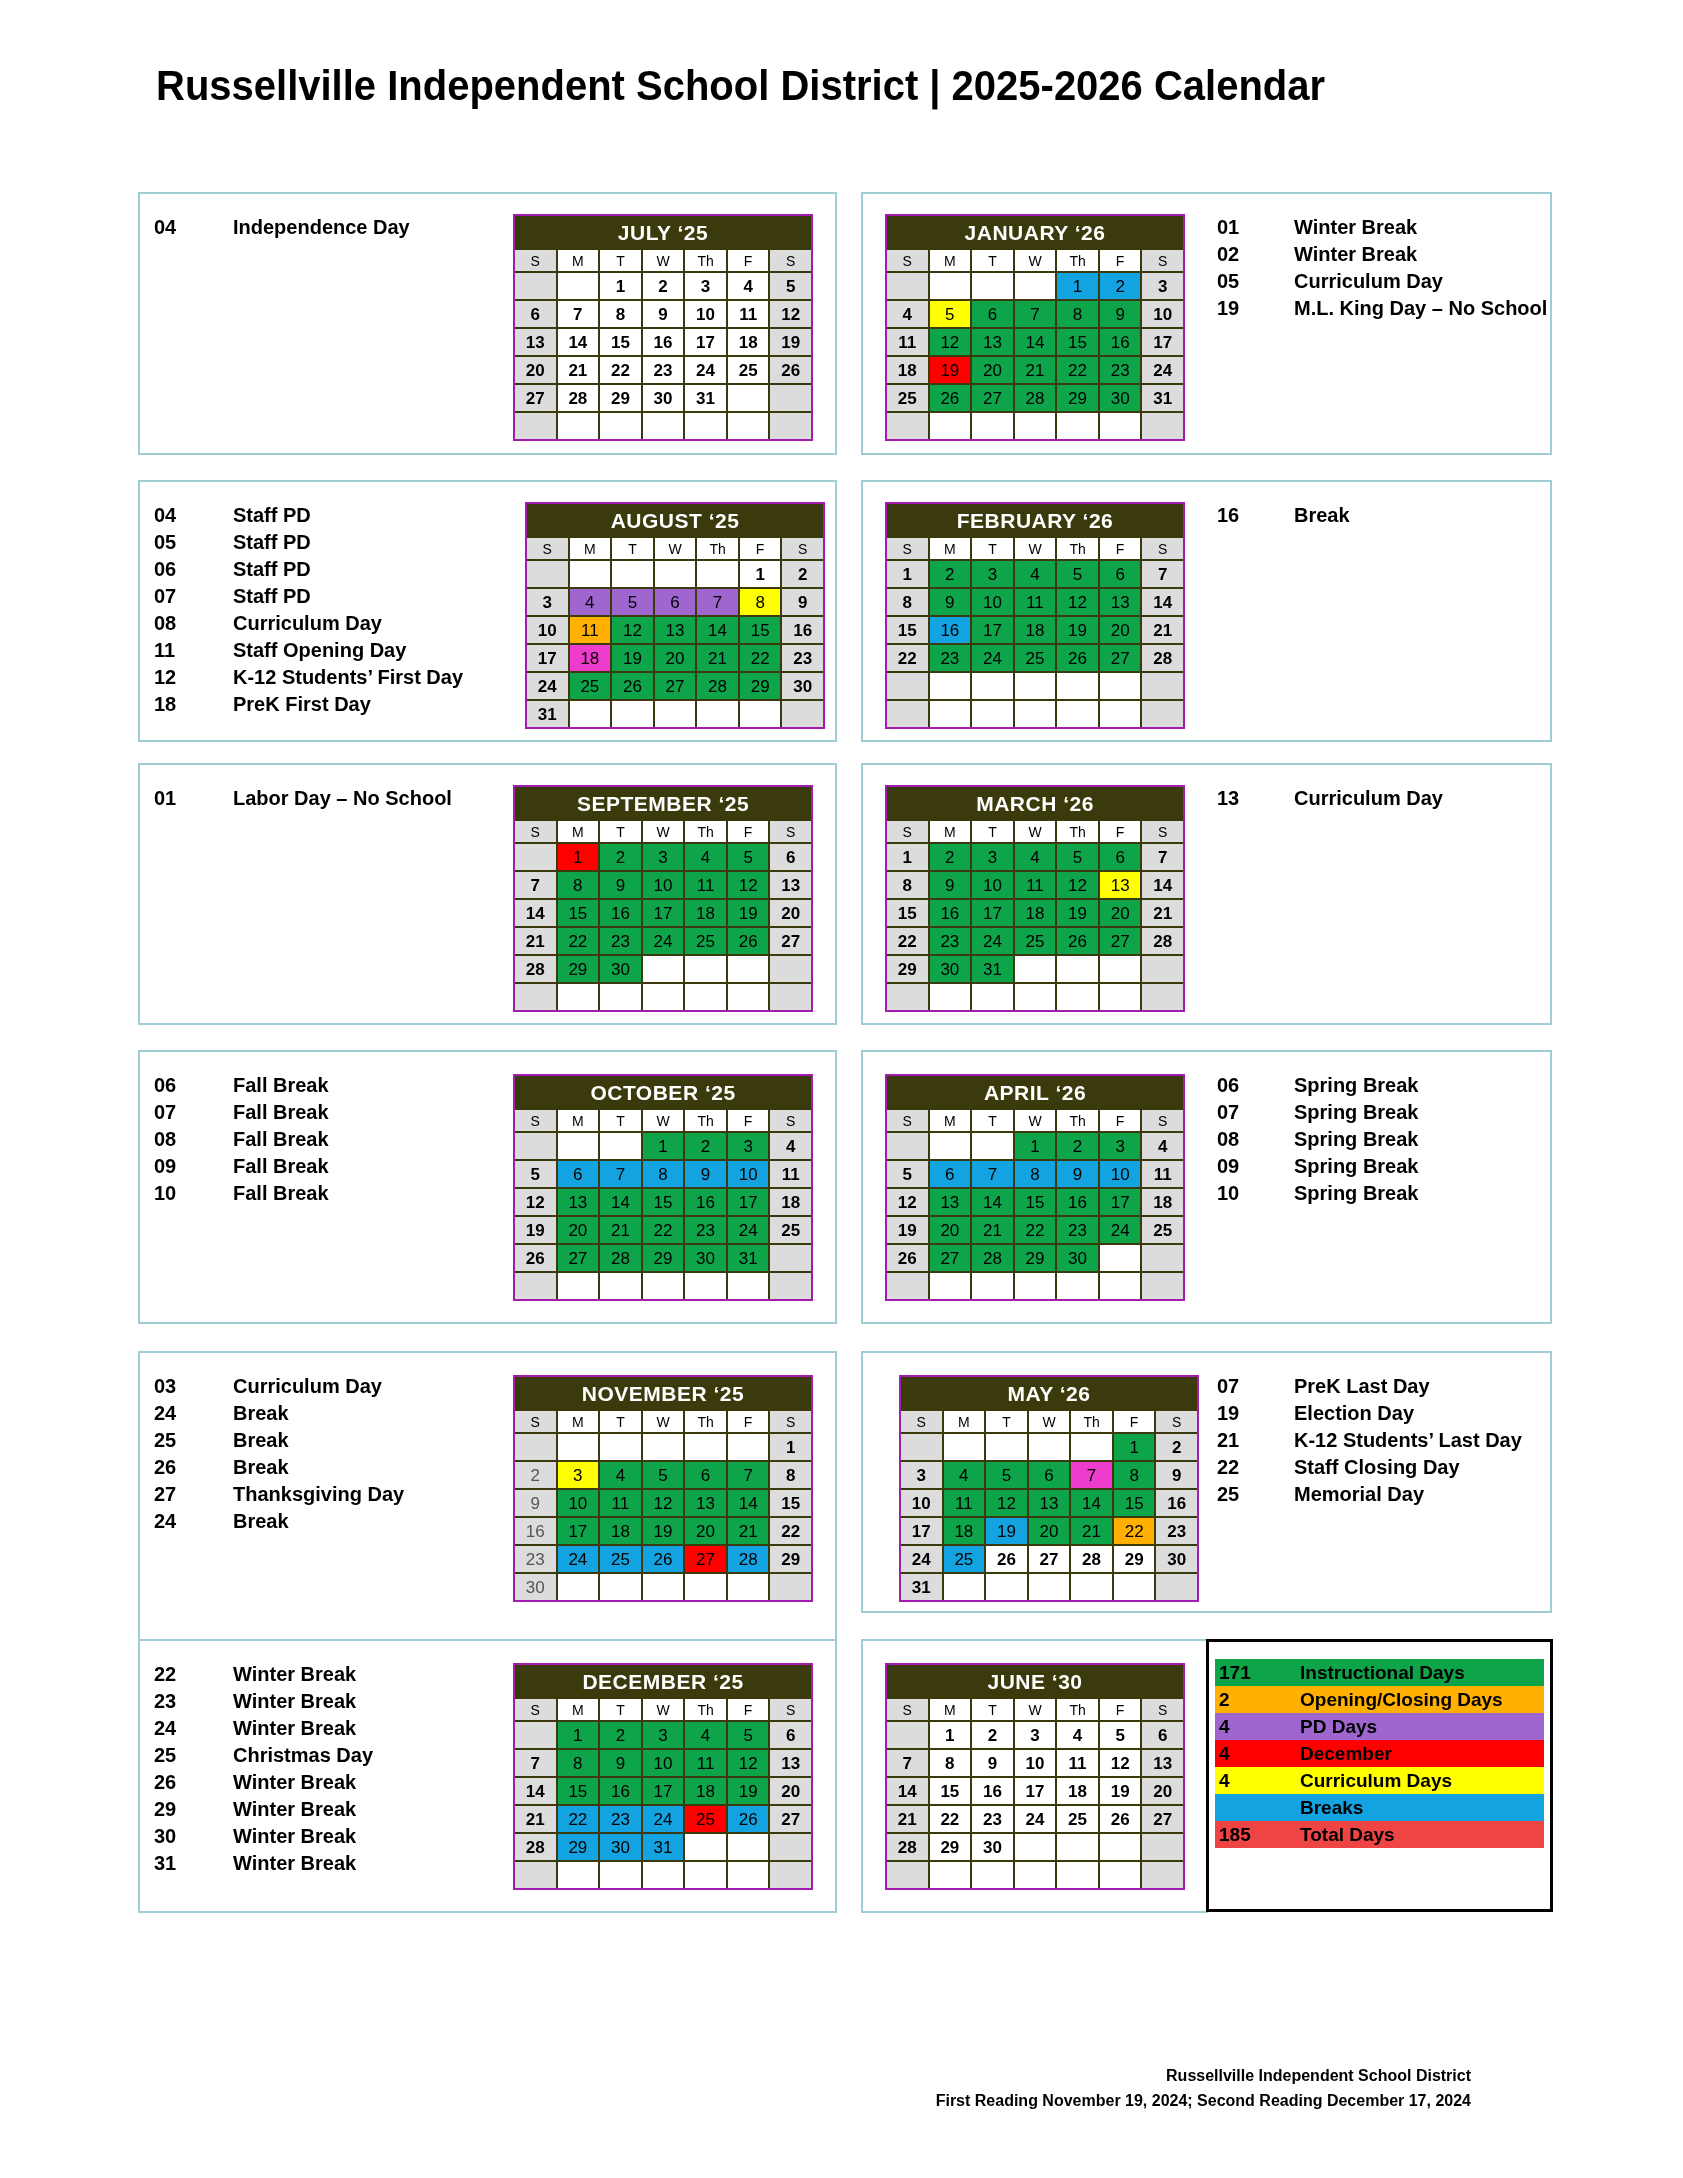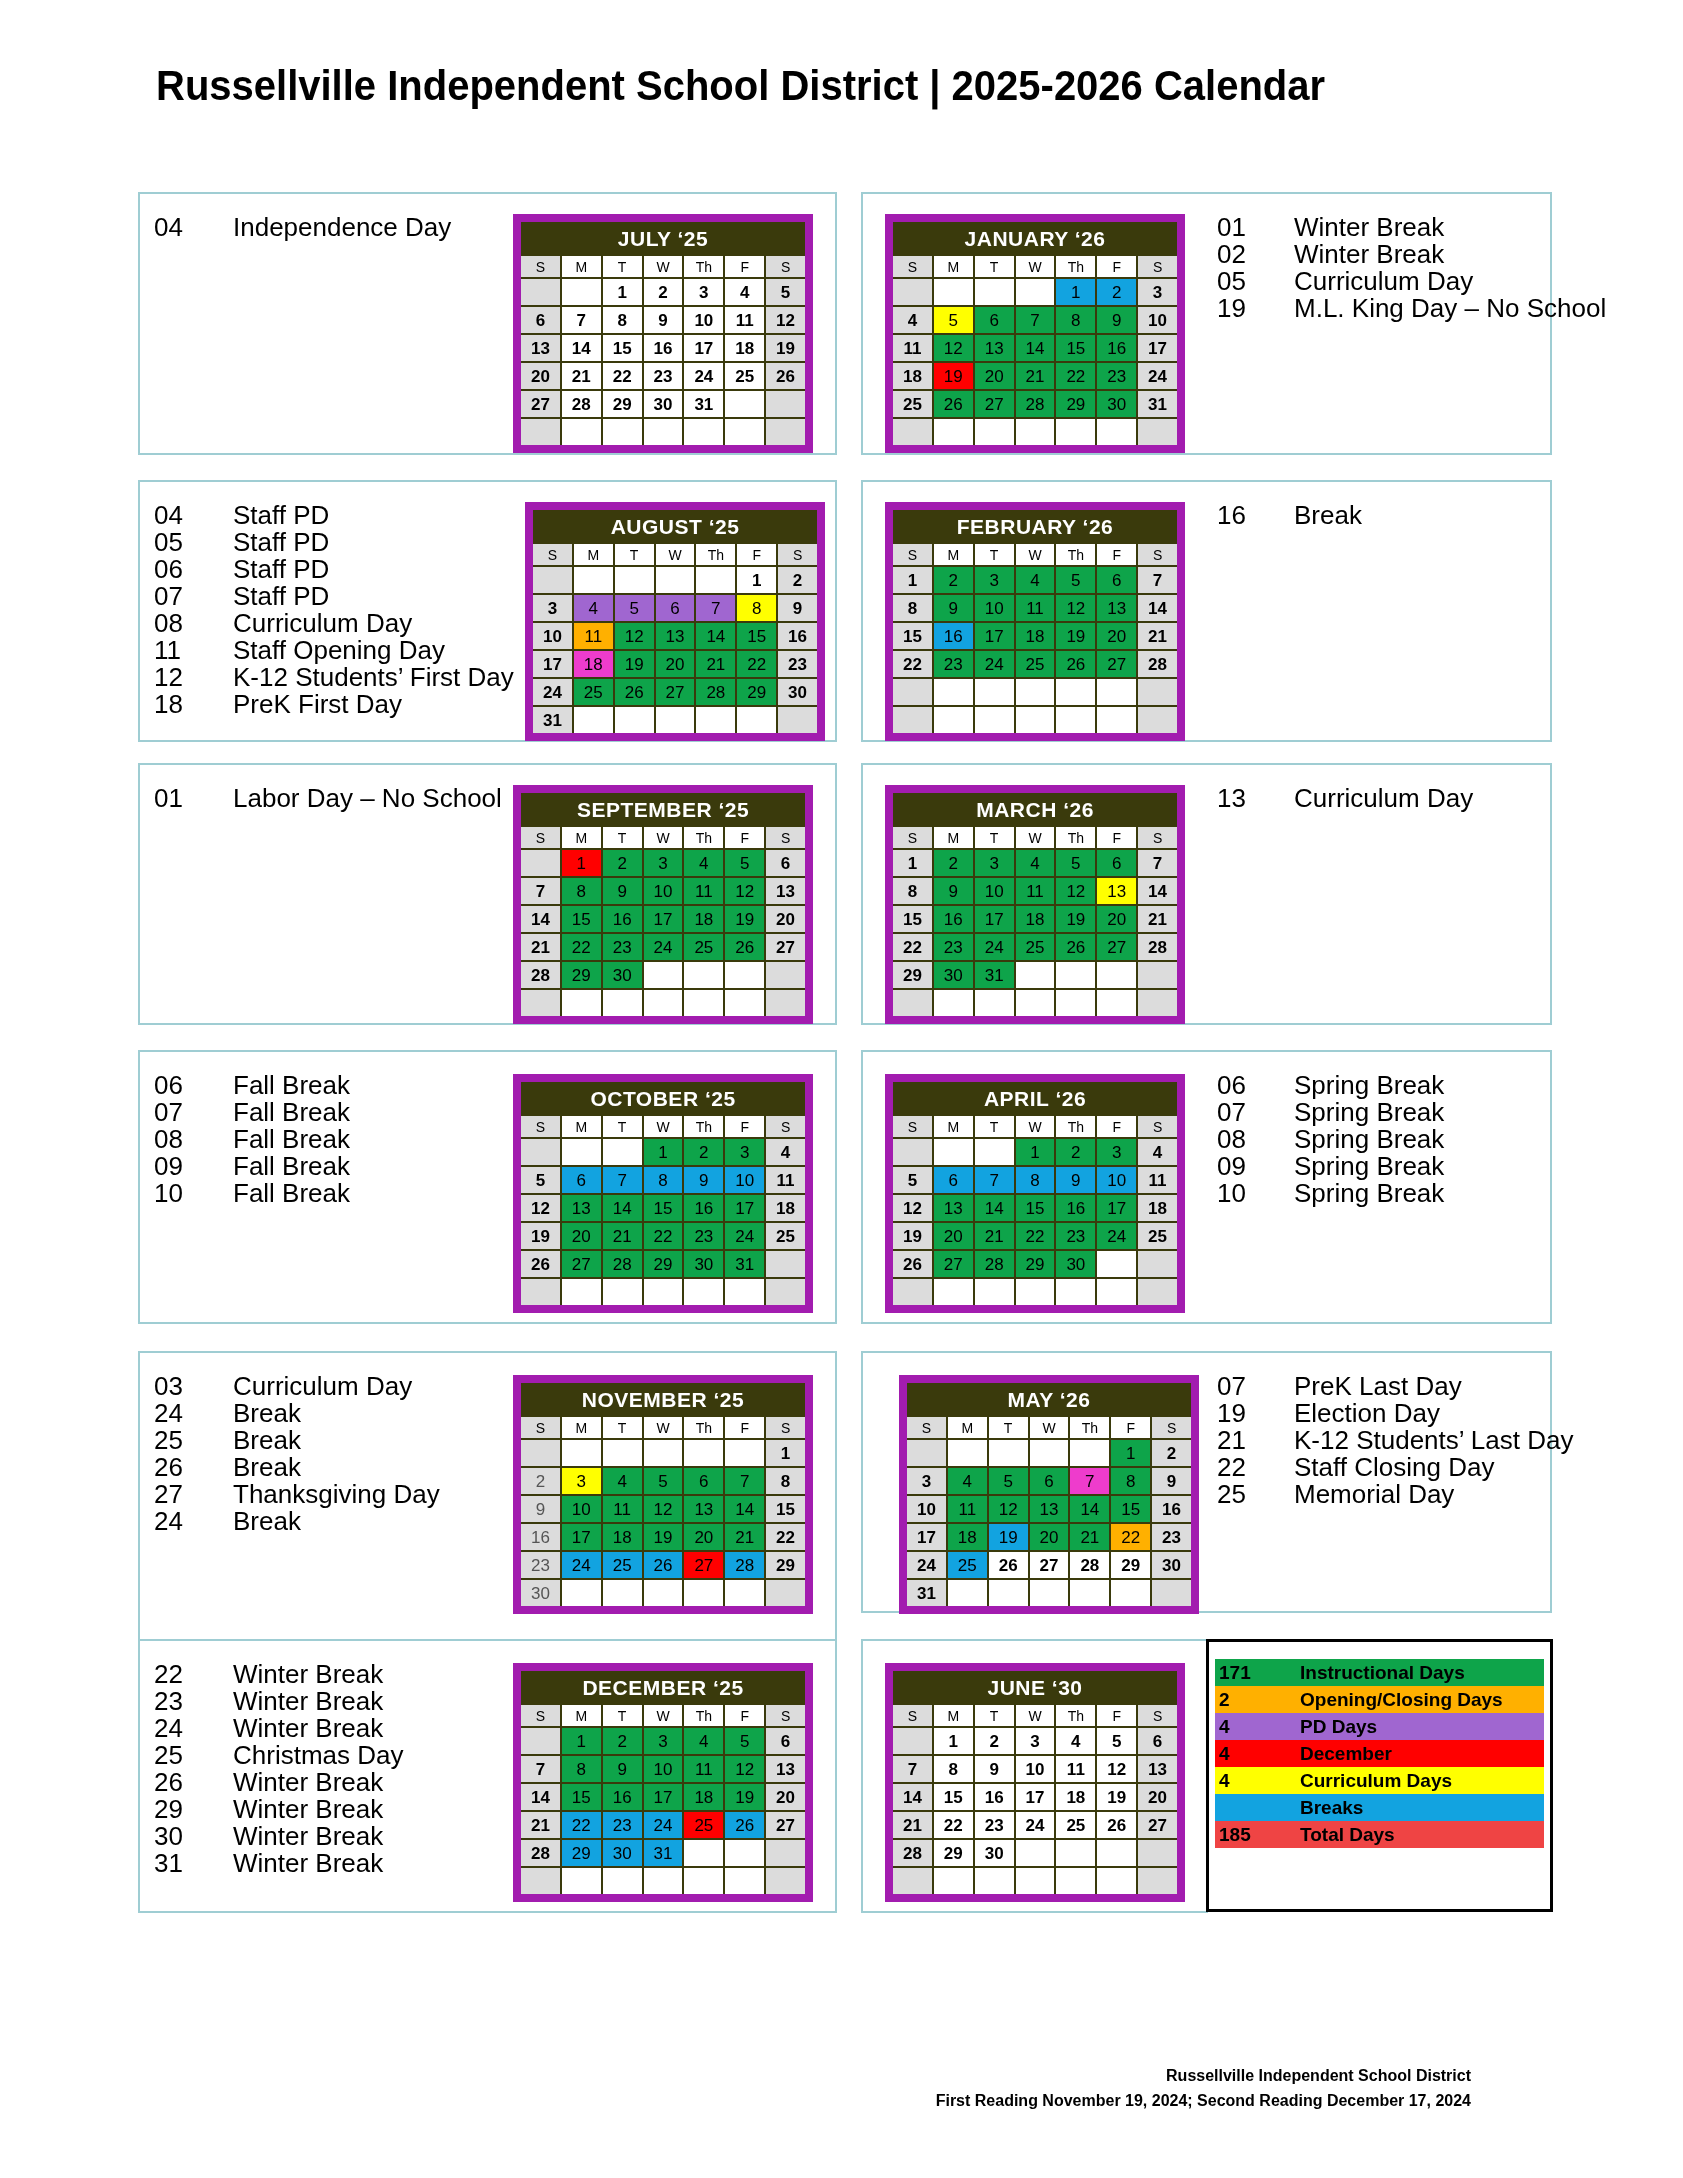--- a/index.html
+++ b/index.html
@@ -1,22 +1,22 @@
 <!DOCTYPE html>
 <html><head>
 <meta charset="utf-8">
 <style>
   html,body{margin:0;padding:0;background:#fff;}
   body{width:1683px;height:2178px;position:relative;font-family:"Liberation Sans","DejaVu Sans",sans-serif;color:#000;overflow:hidden;}
   .title{position:absolute;left:156px;top:61px;font-size:43px;font-weight:bold;letter-spacing:0px;white-space:nowrap;transform:scaleX(0.93);transform-origin:left top;}
   .panel{position:absolute;border:2px solid #9fcdd3;box-sizing:border-box;background:#fff;}
-  .events{position:absolute;font-size:26px;font-weight:normal;line-height:27px;}
+  .events{position:absolute;font-size:20px;font-weight:bold;line-height:27px;}
   .ev-row{display:flex;white-space:nowrap;}
   .ev-day{display:inline-block;width:79px;}
-  .cal{position:absolute;width:300px;background:#3a3a0c;border:8px solid #a21caf;box-sizing:border-box;}
+  .cal{position:absolute;width:300px;background:#3a3a0c;border:2px solid #a21caf;box-sizing:border-box;}
   .cal-title{height:33px;line-height:34px;text-align:center;color:#fff;font-weight:bold;font-size:21px;letter-spacing:0.5px;}
   .cal-grid{display:grid;grid-template-columns:repeat(7,1fr);gap:2px;padding-top:1px;}
   .cell{height:26px;line-height:27px;text-align:center;font-size:17px;font-weight:bold;background:#fff;}
   .cell.dow{height:21px;line-height:22px;font-size:14px;font-weight:normal;}
   .cell.we{background:#dcdcdc;}
   .cell.c-green{background:#0ea44a;font-weight:normal;}
   .cell.c-blue{background:#12a3e0;font-weight:normal;}
   .cell.c-red{background:#ff0000;font-weight:normal;}
   .cell.c-yellow{background:#ffff00;font-weight:normal;}
   .cell.c-purple{background:#a066d0;font-weight:normal;}

